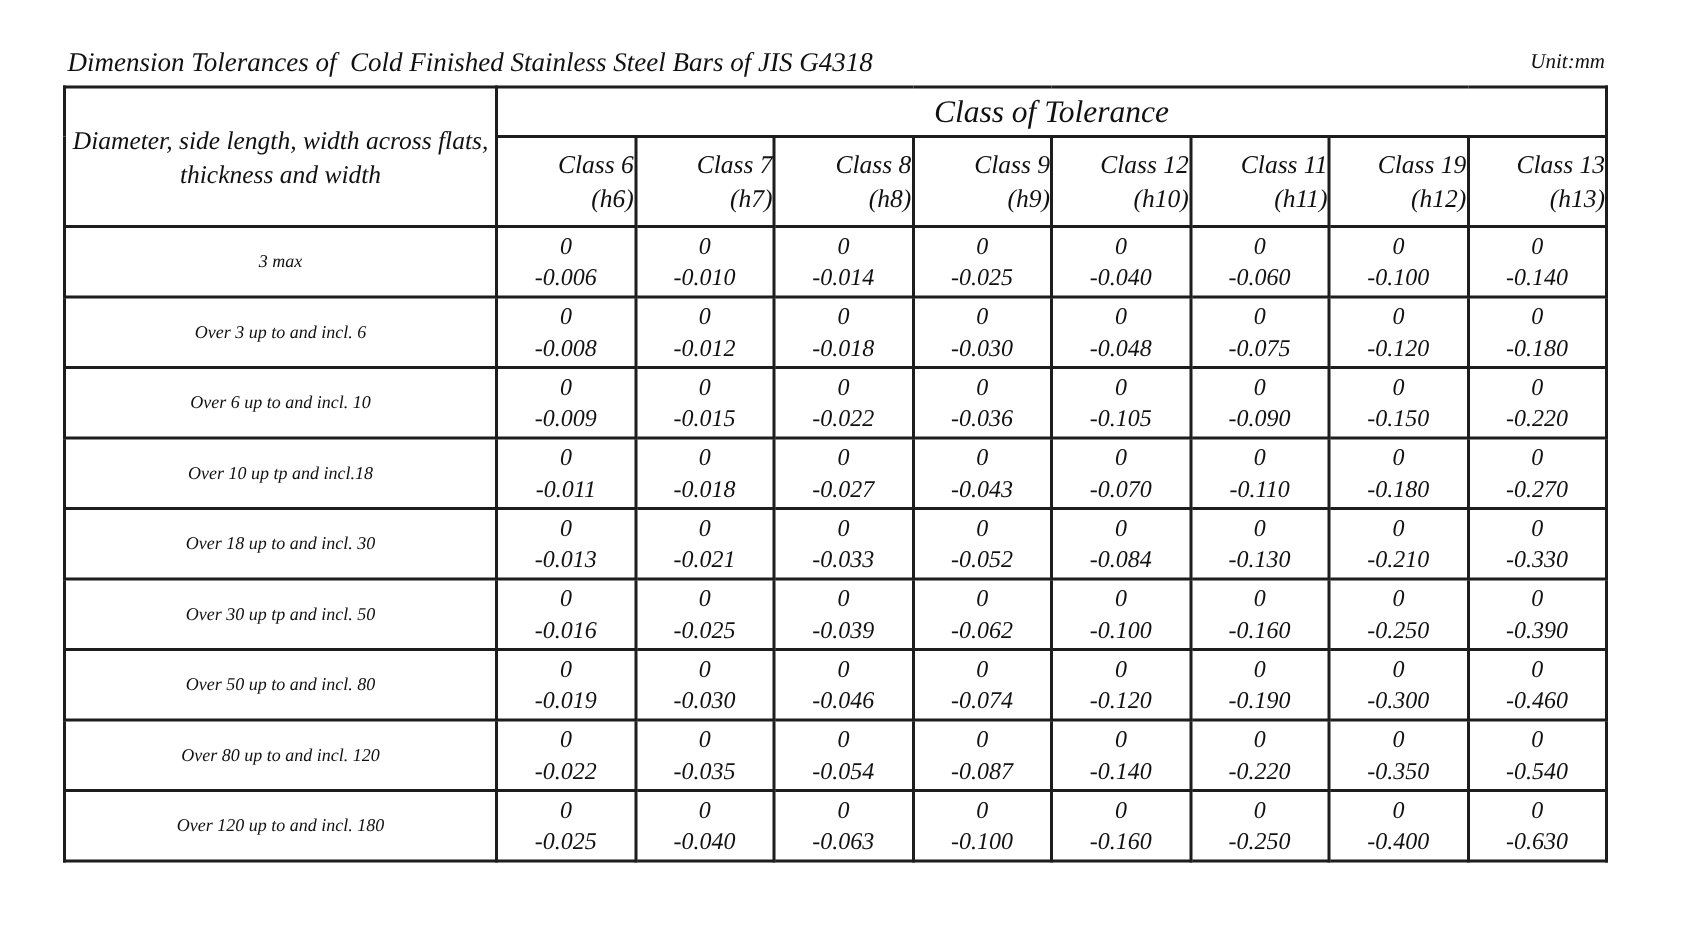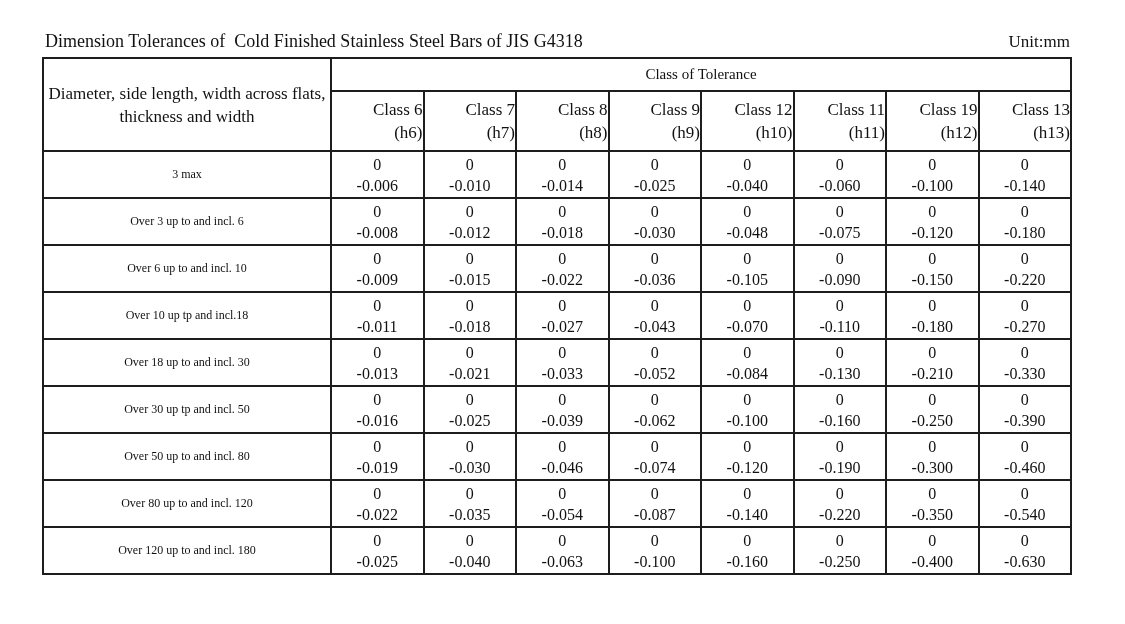--- a/index.html
+++ b/index.html
@@ -9,36 +9,37 @@
     height: 624px;
     font-family: "Liberation Serif", "DejaVu Serif", serif;
     color: #111111;
     overflow: hidden;
   }
   .doc {
     position: relative;
     padding-top: 31px;
     padding-left: 42px;
     width: 946px;
+    font-style: italic;
   }
   .title-bar {
     width: 1028px;
     display: flex;
     justify-content: space-between;
     align-items: flex-end;
     margin-bottom: 5px;
   }
   .doc-title {
     font-size: 18px;
     line-height: 21px;
     padding-left: 3px;
     white-space: pre;
   }
   .unit-label {
-    font-size: 17px;
+    font-size: 14px;
     line-height: 21px;
   }
   table.tol-table {
     border-collapse: collapse;
     table-layout: fixed;
     width: 1028px;
     background: #ffffff;
   }
   table.tol-table th,
   table.tol-table td {
@@ -49,21 +50,21 @@
     padding: 0;
     background: #ffffff;
   }
   .row-header-title {
     font-size: 17px;
     line-height: 23px;
     padding: 0 14px;
   }
   .group-header {
     height: 33px;
-    font-size: 15px;
+    font-size: 21px;
   }
   .class-header-row th { height: 60px; }
   .hline { line-height: 23px; font-size: 17px; text-align: right; }
   tbody td { height: 47px; }
   td.rowlabel { font-size: 12px; }
   td.valcell .upper,
   td.valcell .lower {
     line-height: 21px;
     font-size: 16px;
   }

